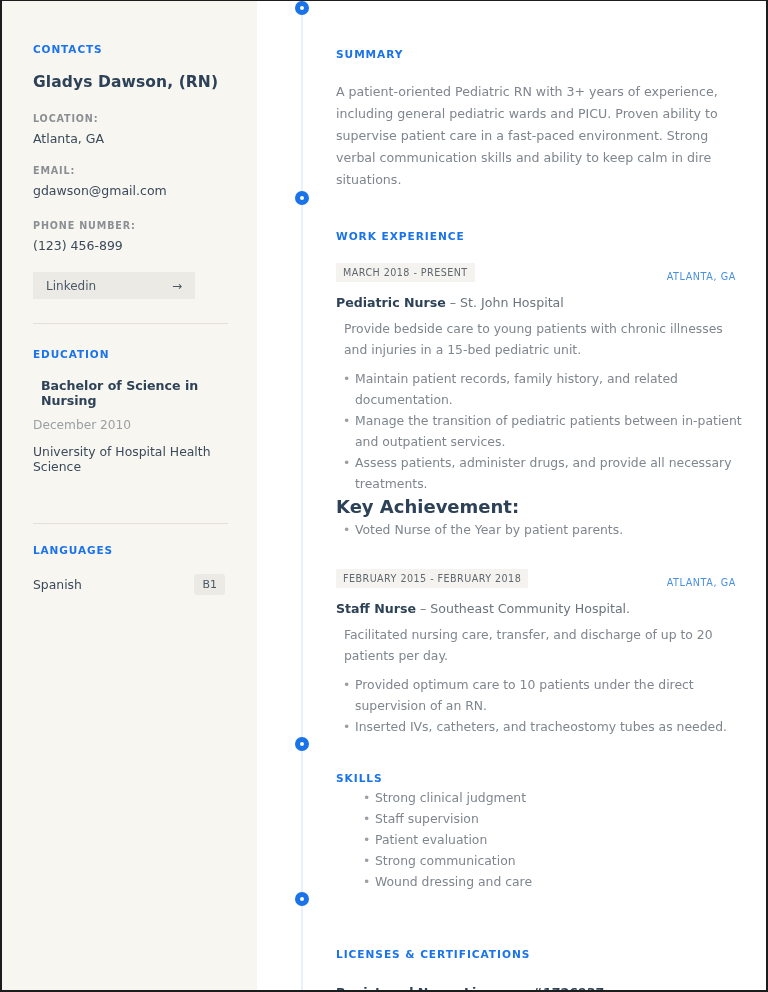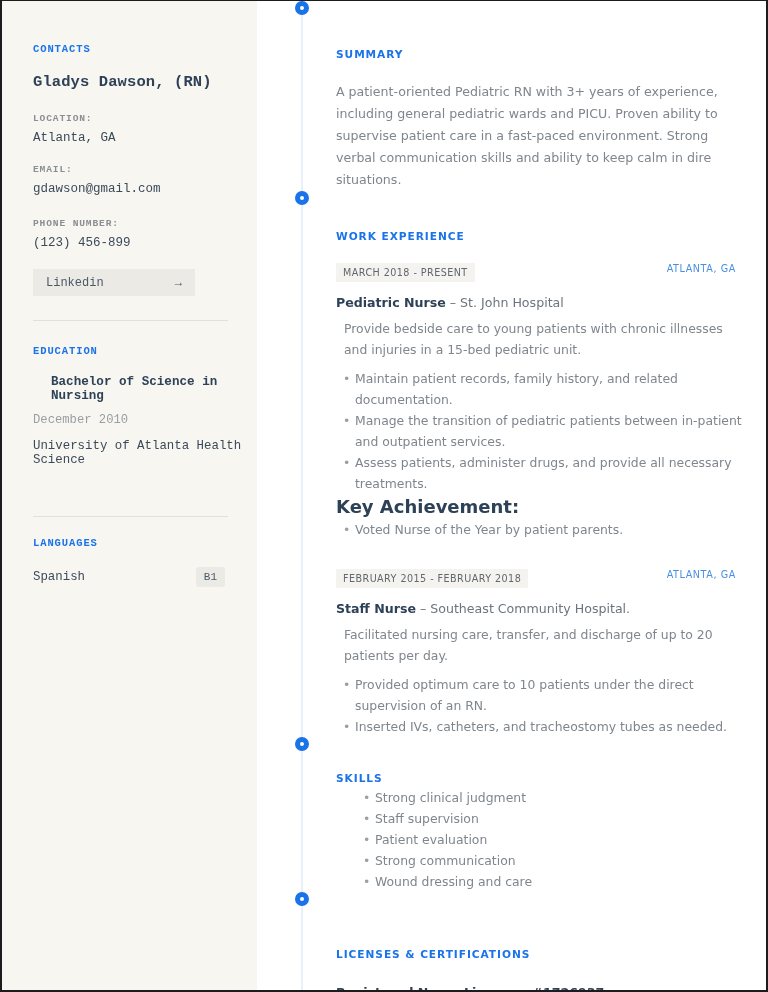--- a/index.html
+++ b/index.html
@@ -26,21 +26,20 @@
   
   .sidebar {
     position: absolute;
     left: 0;
     top: 0;
     width: 255px;
     height: 992px;
     background: #f7f6f1;
     box-sizing: border-box;
     padding: 42px 12px 0 31px;
-    font-family: Liberation Mono, monospace;
   }
   .side-heading {
     color: #1a73e8;
     font-size: 10.5px;
     font-weight: bold;
     letter-spacing: 0.9px;
     text-transform: uppercase;
     margin: 0 0 18px 0;
   }
   .person-name {
@@ -92,21 +91,21 @@
     height: 1px;
     background: #e3e0d8;
     margin: 0;
     width: 195px;
   }
   .edu-block { padding-top: 24px; }
   .edu-degree {
     color: #2e4257;
     font-size: 12.6px;
     font-weight: bold;
-    margin: 0 0 10px 18px;
+    margin: 0 0 10px 8px;
   }
   .edu-date {
     color: #9a9ea3;
     font-size: 12.2px;
     margin: 0 0 12px 0;
   }
   .edu-school {
     color: #3b4a5a;
     font-size: 12.4px;
     margin: 0;
@@ -191,21 +190,21 @@
     color: #7f868d;
     font-size: 12.6px;
     line-height: 22px;
     margin: 0;
   }
   .summary-body { margin-top: 20px; max-width: 400px; }
 
   .job { margin-top: 20px; }
   .job-head {
     display: flex;
-    align-items: flex-start;
+    align-items: flex-end;
     justify-content: space-between;
     max-width: 400px;
     gap: 40px;
   }
   .job-dates {
     background: #f4f3ef;
     color: #60676e;
     font-size: 9.6px;
     letter-spacing: 0.45px;
     padding: 4px 7px;
@@ -292,21 +291,21 @@
       </div>
     </div>
 
     <div style="height:24px"></div>
     <div class="divider"></div>
 
     <div class="edu-block">
       <div class="side-heading">EDUCATION</div>
       <div class="edu-degree">Bachelor of Science in Nursing</div>
       <div class="edu-date">December 2010</div>
-      <div class="edu-school">University of Atlanta Health Science</div>
+      <div class="edu-school">University of Hospital Health Science</div>
     </div>
 
     <div style="height:49px"></div>
     <div class="divider"></div>
 
     <div class="lang-block">
       <div class="side-heading">LANGUAGES</div>
       <div class="lang-row">
         <span class="lang-name">Spanish</span>
         <span class="lang-level">B1</span>

